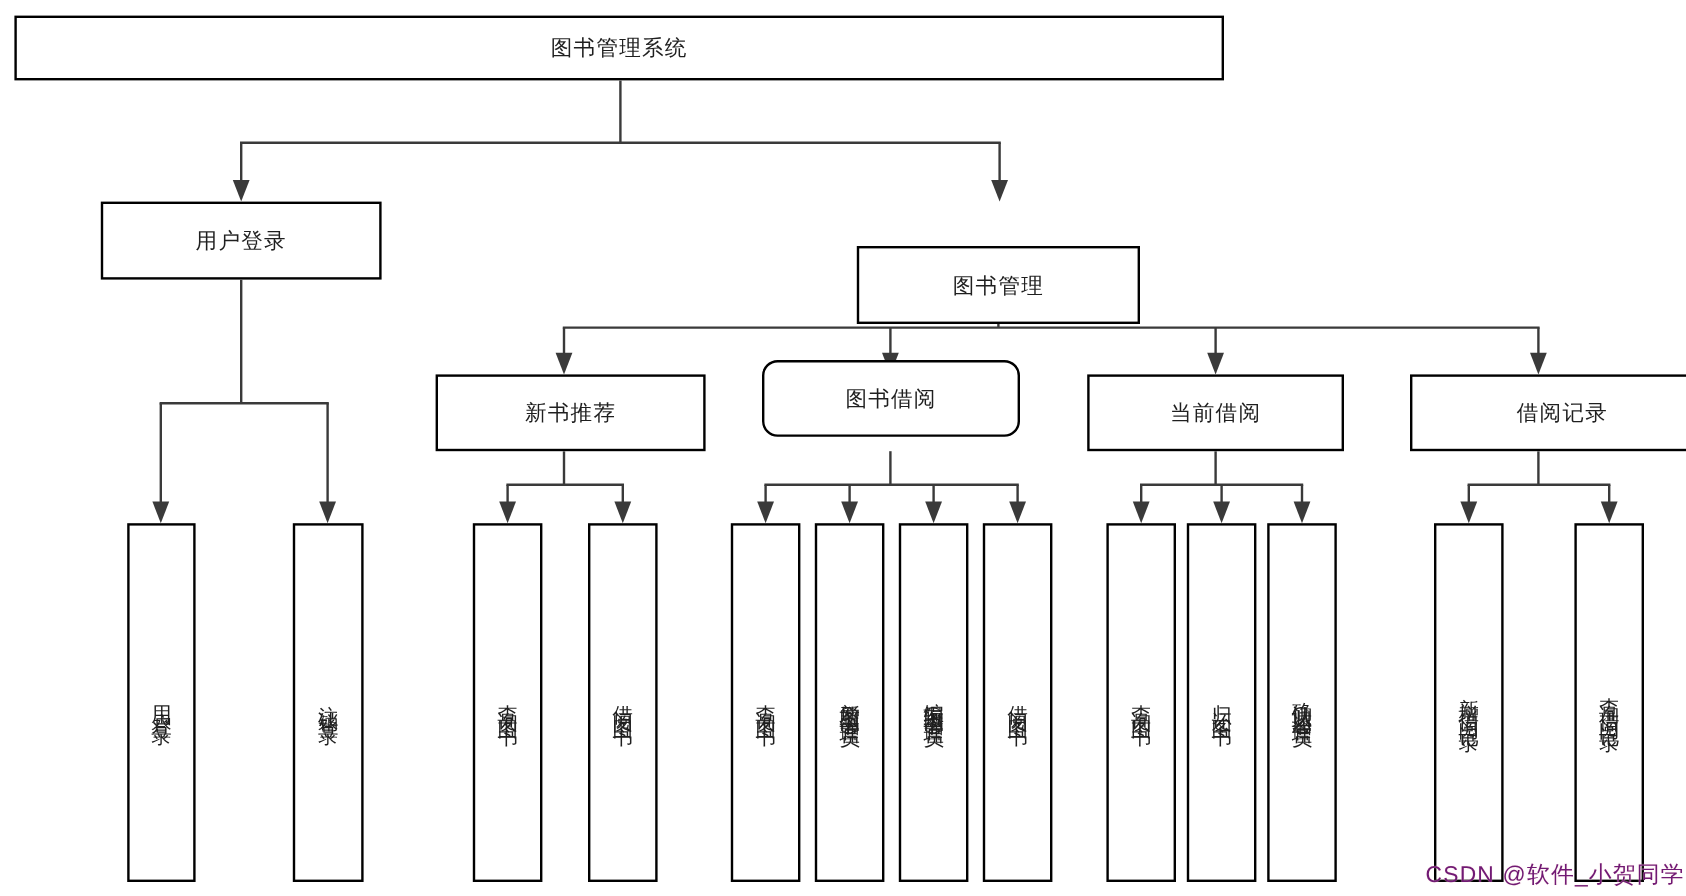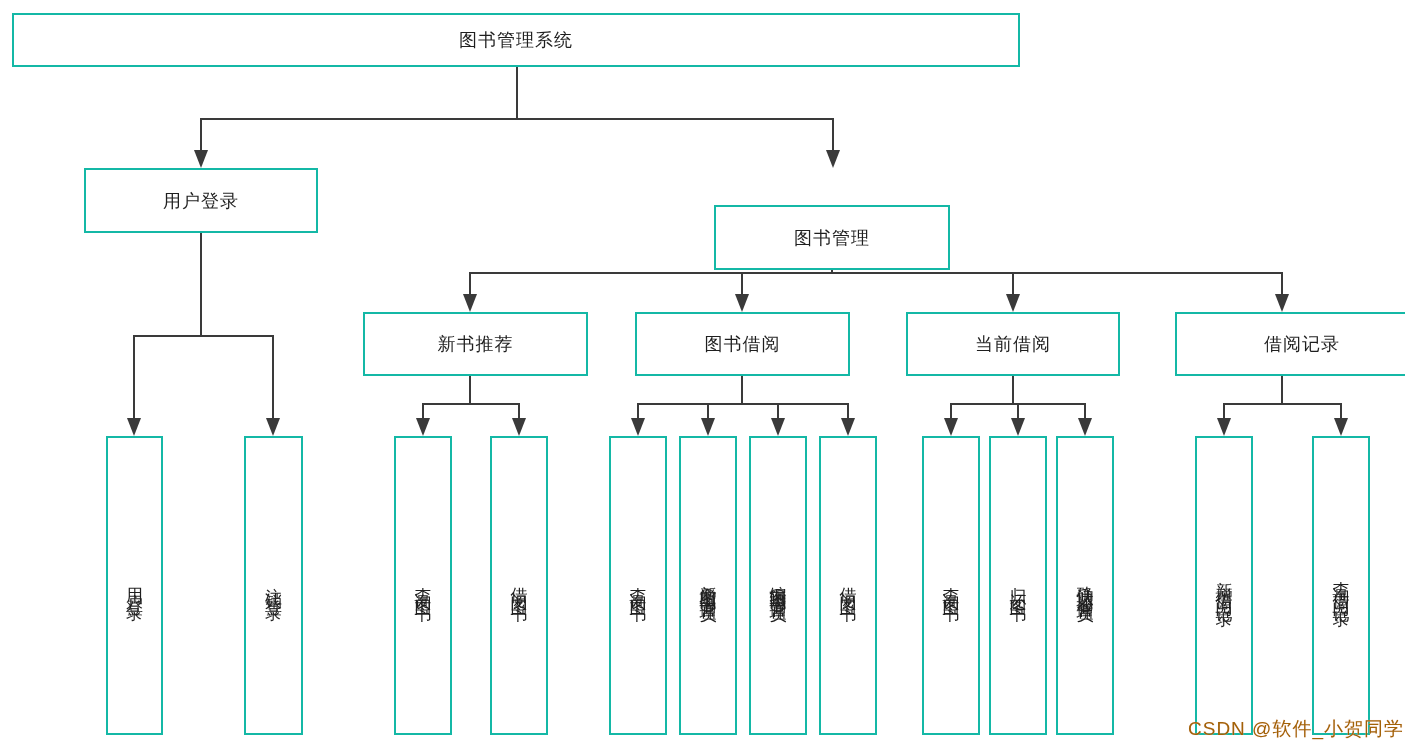--- a/index.html
+++ b/index.html
@@ -18,21 +18,21 @@
   #wires {
     position: absolute;
     left: 0; top: 0;
     width: 1405px; height: 747px;
     z-index: 1;
   }
   .node {
     position: absolute;
     box-sizing: border-box;
     background: #ffffff;
-    border: 2px solid #14b8a6;
+    border: 2px solid #000000;
     display: flex;
     align-items: center;
     justify-content: center;
     color: #1f1f1f;
     z-index: 2;
   }
   .hbox {
     font-size: 18px;
     letter-spacing: 1px;
     white-space: nowrap;
@@ -43,21 +43,21 @@
     font-size: 17px;
     letter-spacing: 6px;
     line-height: 1;
   }
   #watermark {
     position: absolute;
     left: 1188px;
     top: 716px;
     z-index: 5;
     font-size: 19px;
-    color: #a16207;
+    color: #701a75;
     letter-spacing: 1px;
     text-shadow: 0 0 1px rgba(255, 214, 214, 0.9);
     white-space: nowrap;
   }
 </style>
 </head>
 <body>
 
 <div id="canvas">
 
@@ -126,21 +126,21 @@
       <polygon points="1334,418 1348,418 1341,436"></polygon>
     </g>
   </svg>
 
   <div class="node hbox" style="left:12px; top:13px; width:1008px; height:54px;">图书管理系统</div>
 
   <div class="node hbox" style="left:84px; top:168px; width:234px; height:65px;">用户登录</div>
   <div class="node hbox" style="left:714px; top:168px; width:236px; height:65px;margin-top:37px;">图书管理</div>
 
   <div class="node hbox" style="left:363px; top:312px; width:225px; height:64px;">新书推荐</div>
-  <div class="node hbox" style="left:635px; top:312px; width:215px; height:64px;">图书借阅</div>
+  <div class="node hbox" style="left:635px; top:300px; width:215px; height:64px;border-radius:13px;">图书借阅</div>
   <div class="node hbox" style="left:906px; top:312px; width:214px; height:64px;">当前借阅</div>
   <div class="node hbox" style="left:1175px; top:312px; width:254px; height:64px;">借阅记录</div>
 
   <div class="node leaf" style="left:106px; top:436px; width:57px; height:299px;">用户登录</div>
   <div class="node leaf" style="left:244px; top:436px; width:59px; height:299px;">注销登录</div>
 
   <div class="node leaf" style="left:394px; top:436px; width:58px; height:299px;">查询图书</div>
   <div class="node leaf" style="left:490px; top:436px; width:58px; height:299px;">借阅图书</div>
 
   <div class="node leaf" style="left:609px; top:436px; width:58px; height:299px;">查询图书</div>

